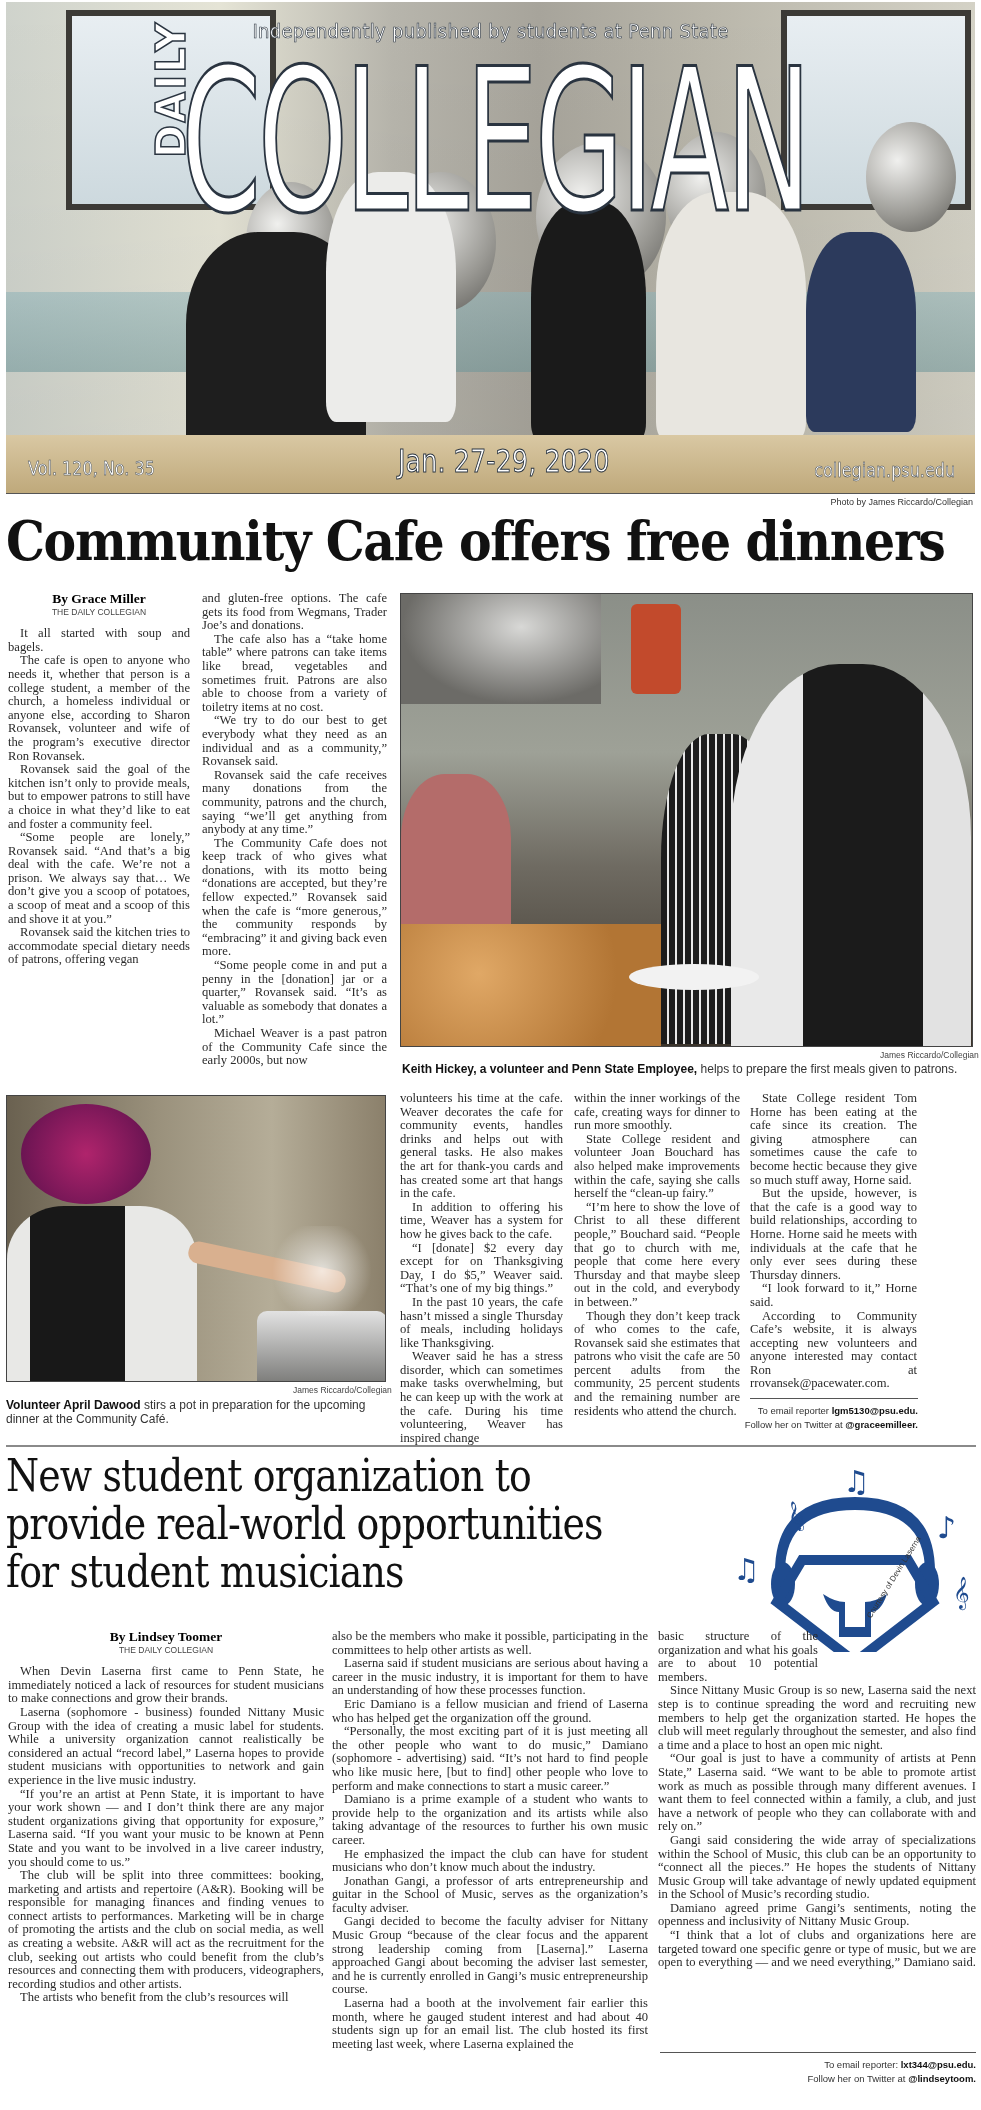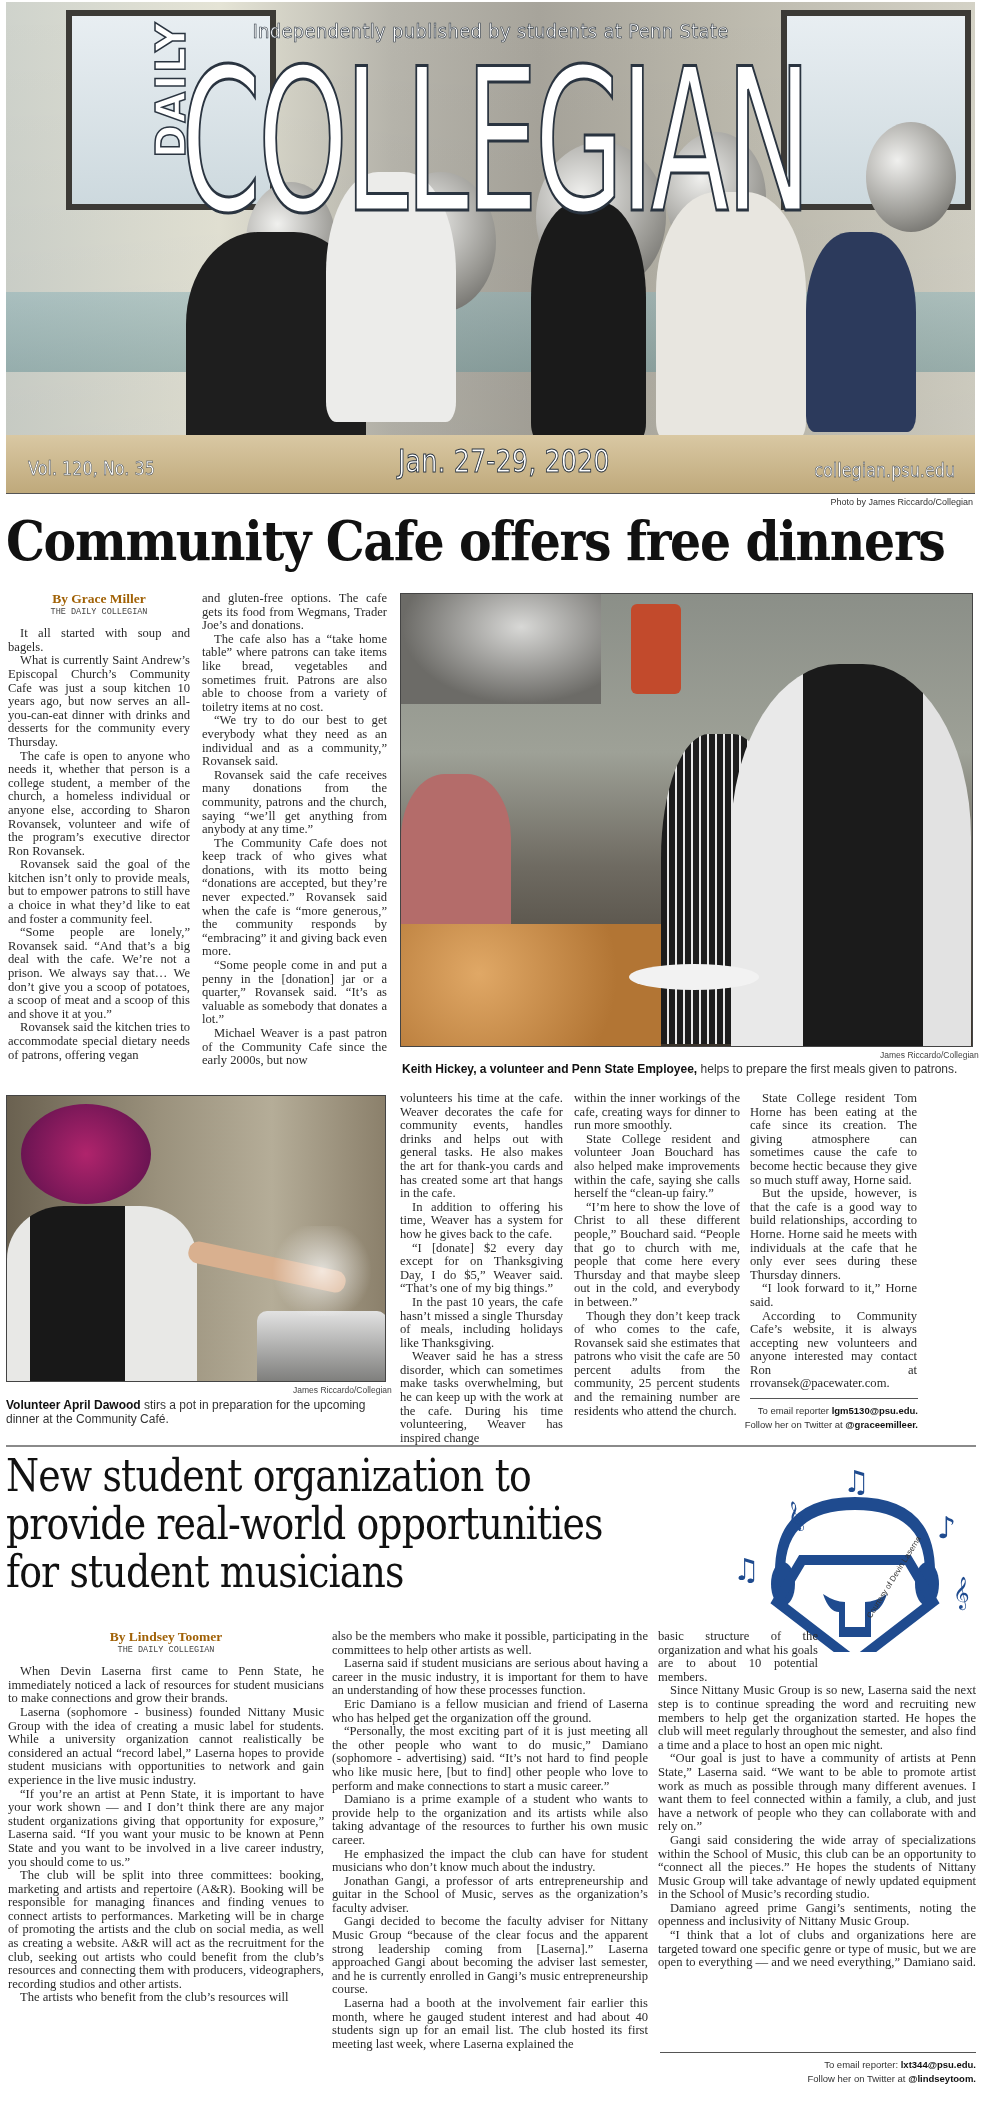--- a/index.html
+++ b/index.html
@@ -30,22 +30,22 @@
   .date { position: absolute; left: 392px; top: 440px; font-family: "DejaVu Sans", sans-serif; font-size: 32px; color: #fff; -webkit-text-stroke: 1px #2a3440; transform: scaleX(.8); transform-origin: left; }
   .site { position: absolute; right: 20px; top: 456px; font-family: "DejaVu Sans", sans-serif; font-size: 20px; color: #fff; -webkit-text-stroke: 0.5px #2a3440; transform: scaleX(.8); transform-origin: right; }
   .cover-credit { position: absolute; right: 8px; top: 497px; font-family: "Liberation Sans", sans-serif; font-size: 9px; color: #333; text-align: right; }
 
   
   .h1 { position: absolute; left: 6px; top: 508px; width: 975px; font-family: "DejaVu Serif", serif; font-weight: bold; font-size: 55px; line-height: 66px; color: #111; letter-spacing: -1.5px; transform: scaleX(0.89); transform-origin: left; white-space: nowrap; }
 
   
   .col { position: absolute; font-family: "Liberation Serif", serif; font-size: 12.6px; line-height: 13.6px; color: #2a2a2a; text-align: justify; hyphens: auto; }
   .col p { text-indent: 12px; }
-  .byline { text-align: center; font-family: "Liberation Serif", serif; font-weight: bold; font-size: 13.5px; color: #a16207; }
-  .byline-sub { text-align: center; font-family: Liberation Mono, monospace; font-size: 8.5px; color: #444; margin-bottom: 8px; }
+  .byline { text-align: center; font-family: "Liberation Serif", serif; font-weight: bold; font-size: 13.5px; color: #000000; }
+  .byline-sub { text-align: center; font-family: Liberation Sans, sans-serif; font-size: 8.5px; color: #444; margin-bottom: 8px; }
 
   
   .photo { position: absolute; overflow: hidden; border: 1px solid #444; }
   .credit { position: absolute; font-family: "Liberation Sans", sans-serif; font-size: 8.5px; color: #444; }
   .caption { position: absolute; font-family: "Liberation Sans", sans-serif; font-size: 12px; line-height: 14px; color: #333; }
   .caption b { color: #111; }
 
   .rule { position: absolute; height: 2px; background: #8a8a8a; }
   .thinrule { position: absolute; height: 1px; background: #555; }
 
@@ -85,33 +85,32 @@
   <div class="site">collegian.psu.edu</div>
 </div>
 <div class="cover-credit">Photo by James Riccardo/Collegian</div>
 
 <div class="h1">Community Cafe offers free dinners</div>
 
 <div class="col" style="left:8px;top:592px;width:182px;">
   <div class="byline">By Grace Miller</div>
   <div class="byline-sub">THE DAILY COLLEGIAN</div>
   <p>It all started with soup and bagels.</p>
-  <p>What is currently Saint Andrew’s Episcopal Church’s Community Cafe was just a soup kitchen 10 years ago, but now serves an all-you-can-eat dinner with drinks and desserts for the community every Thursday.</p>
   <p>The cafe is open to anyone who needs it, whether that person is a college student, a member of the church, a homeless individual or anyone else, according to Sharon Rovansek, volunteer and wife of the program’s executive director Ron Rovansek.</p>
   <p>Rovansek said the goal of the kitchen isn’t only to provide meals, but to empower patrons to still have a choice in what they’d like to eat and foster a community feel.</p>
   <p>“Some people are lonely,” Rovansek said. “And that’s a big deal with the cafe. We’re not a prison. We always say that… We don’t give you a scoop of potatoes, a scoop of meat and a scoop of this and shove it at you.”</p>
   <p>Rovansek said the kitchen tries to accommodate special dietary needs of patrons, offering vegan</p>
 </div>
 
 <div class="col" style="left:202px;top:592px;width:185px;">
   <p style="text-indent:0">and gluten-free options. The cafe gets its food from Wegmans, Trader Joe’s and donations.</p>
   <p>The cafe also has a “take home table” where patrons can take items like bread, vegetables and sometimes fruit. Patrons are also able to choose from a variety of toiletry items at no cost.</p>
   <p>“We try to do our best to get everybody what they need as an individual and as a community,” Rovansek said.</p>
   <p>Rovansek said the cafe receives many donations from the community, patrons and the church, saying “we’ll get anything from anybody at any time.”</p>
-  <p>The Community Cafe does not keep track of who gives what donations, with its motto being “donations are accepted, but they’re never expected.” Rovansek said when the cafe is “more generous,” the community responds by “embracing” it and giving back even more.</p>
+  <p>The Community Cafe does not keep track of who gives what donations, with its motto being “donations are accepted, but they’re fellow expected.” Rovansek said when the cafe is “more generous,” the community responds by “embracing” it and giving back even more.</p>
   <p>“Some people come in and put a penny in the [donation] jar or a quarter,” Rovansek said. “It’s as valuable as somebody that donates a lot.”</p>
   <p>Michael Weaver is a past patron of the Community Cafe since the early 2000s, but now</p>
 </div>
 
 <div class="photo" style="left:400px;top:593px;width:573px;height:454px;background:linear-gradient(180deg,#8b8f88 0%,#9ea197 35%,#6f6b62 60%,#3a332a 100%);">
   <div style="position:absolute;left:0;top:0;width:200px;height:110px;background:radial-gradient(ellipse at 60% 30%,#d8d8d6,#6c6b67 70%);"></div>
   <div style="position:absolute;left:230px;top:10px;width:50px;height:90px;background:#c24a2c;border-radius:6px;"></div>
   <div style="position:absolute;left:0;top:180px;width:110px;height:160px;background:#b46c6a;border-radius:40% 40% 5% 5%;"></div>
   <div style="position:absolute;left:260px;top:140px;width:120px;height:310px;background:repeating-linear-gradient(90deg,#1c1c1c 0 6px,#e8e8e8 6px 8px);border-radius:40% 40% 0 0;"></div>
   <div style="position:absolute;left:330px;top:70px;width:240px;height:384px;background:linear-gradient(90deg,#e9e9e9 0%,#e9e9e9 30%,#1b1b1b 30%,#1b1b1b 80%,#e2e2e2 80%);border-radius:45% 45% 0 0;"></div>

